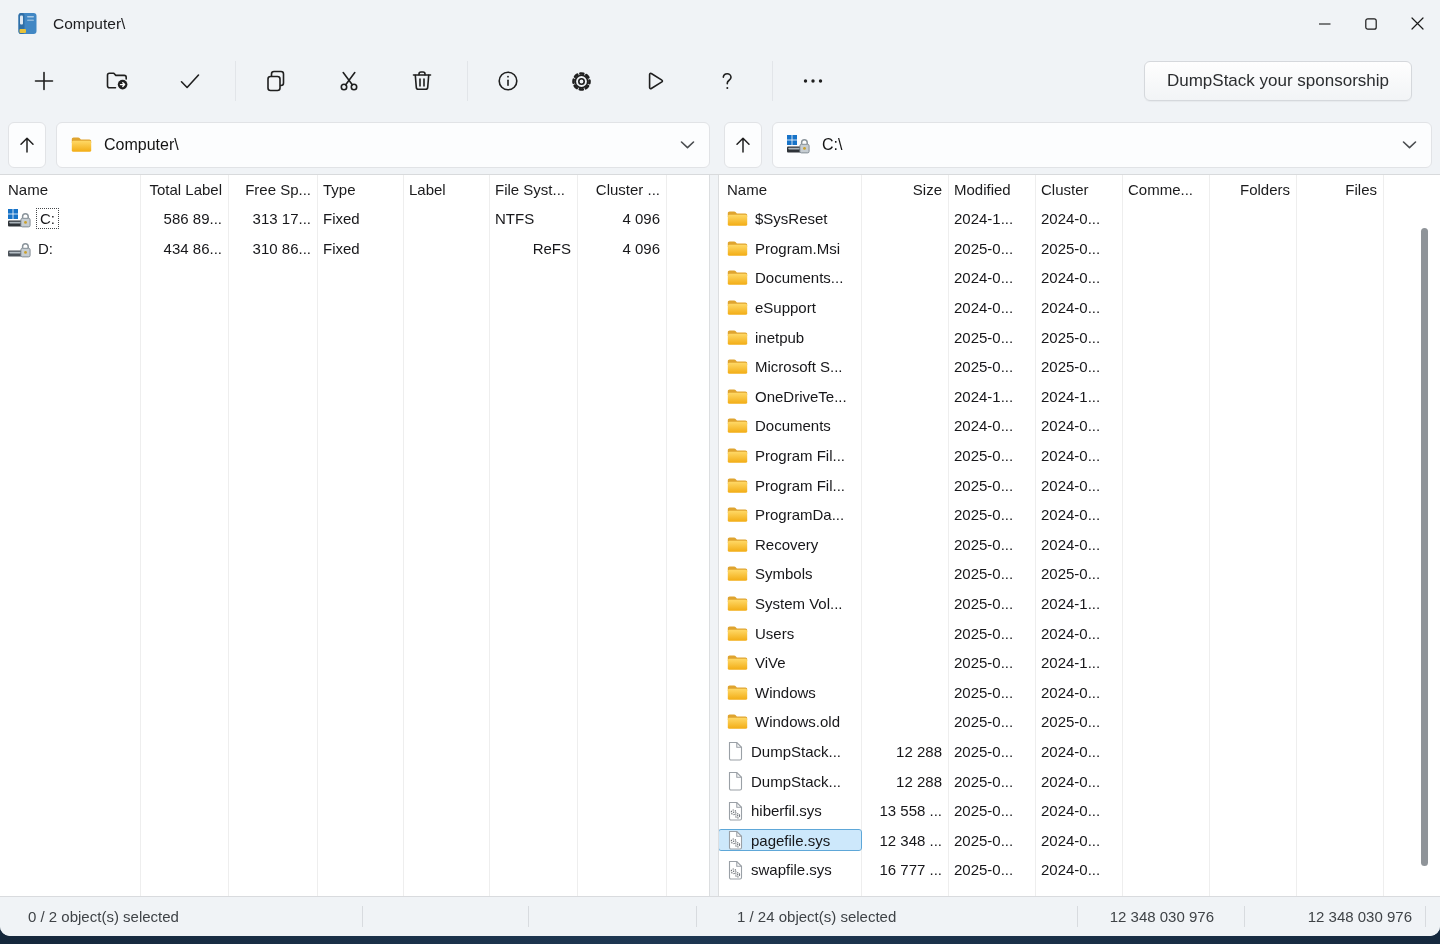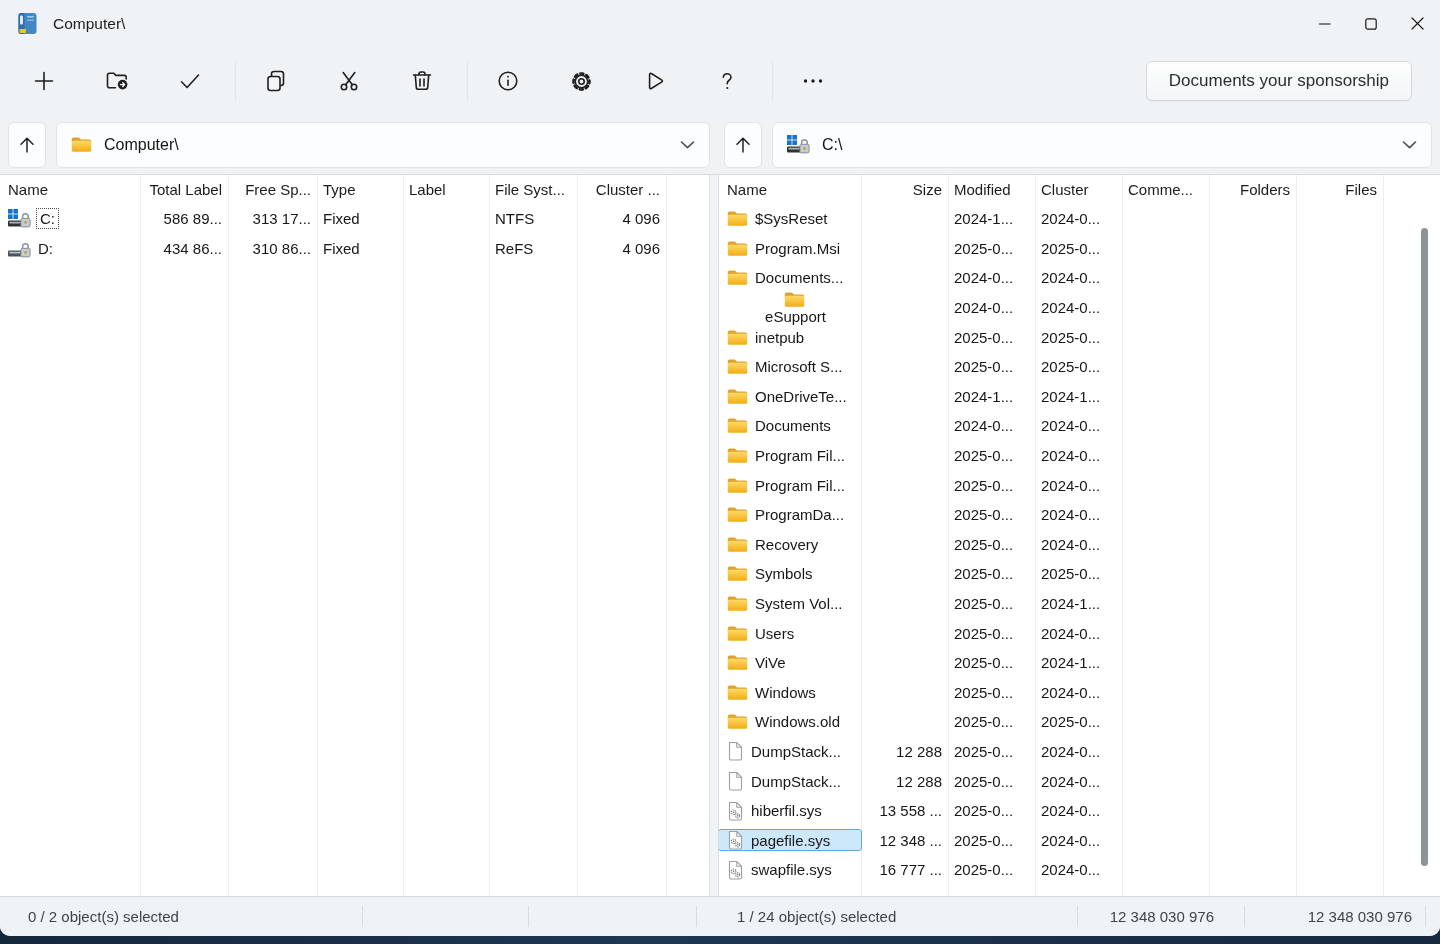--- a/index.html
+++ b/index.html
@@ -210,21 +210,21 @@
             <svg width="26" height="26" viewBox="0 0 26 26">
               <g fill="#1f1f1f">
                 <circle cx="5.5" cy="13" r="1.7"></circle>
                 <circle cx="13" cy="13" r="1.7"></circle>
                 <circle cx="20.5" cy="13" r="1.7"></circle>
               </g>
             </svg>
           </span>
         </button>
       </span>
-    <button class="sponsor">Documents your sponsorship</button>
+    <button class="sponsor">DumpStack your sponsorship</button>
   </div>
 
   <div class="pathrow">
     <div class="pathside left">
       <div class="upbtn">
           <span style="display: flex;">
             <svg width="24" height="24" viewBox="0 0 26 26" fill="none" stroke="#1f1f1f" stroke-width="1.6" stroke-linecap="round" stroke-linejoin="round">
               <path d="M13 20.5V6M6.5 12.2L13 5.7l6.5 6.5"></path>
             </svg>
           </span>
@@ -340,21 +340,21 @@
                 <rect x="12.9" y="9.3" width="9.2" height="8.6" rx="1.5" fill="#c6cdd2" stroke="#7c868d" stroke-width=".9"></rect>
                 <circle cx="17.5" cy="13.4" r="1.4" fill="#caa02c"></circle>
               </svg>
             </span>
             <span class="ntext">D:</span>
           </div>
           <div class="cell ar" style="width: 88px;">434 86...</div>
           <div class="cell ar" style="width: 89px;">310 86...</div>
           <div class="cell al" style="width: 86px;">Fixed</div>
           <div class="cell al" style="width: 86px;"></div>
-          <div class="cell al" style="width: 88px;">ReFS</div>
+          <div class="cell al" style="width: 88px; text-align: right;">ReFS</div>
           <div class="cell ar" style="width: 89px;">4 096</div>
         </div>
         <div class="gridline" style="left: 140px;"></div>
         <div class="gridline" style="left: 228px;"></div>
         <div class="gridline" style="left: 317px;"></div>
         <div class="gridline" style="left: 403px;"></div>
         <div class="gridline" style="left: 489px;"></div>
         <div class="gridline" style="left: 577px;"></div>
         <div class="gridline" style="left: 666px;"></div>
       </div>
@@ -432,21 +432,21 @@
             <span class="ntext">Documents...</span>
           </div>
           <div class="cell ar" style="width: 87px;"></div>
           <div class="cell al" style="width: 87px;">2024-0...</div>
           <div class="cell al" style="width: 87px;">2024-0...</div>
           <div class="cell al" style="width: 87px;"></div>
           <div class="cell ar" style="width: 87px;"></div>
           <div class="cell ar" style="width: 87px;"></div>
         </div>
         <div class="row">
-          <div class="namecell" style="width: 142px; flex-direction: column;">
+          <div class="namecell" style="width: 142px;">
             <span class="fic" style="display: flex;">
               <svg width="21" height="17" viewBox="0 0 21 17">
                 <defs>
                   <linearGradient id="fg" x1="0" y1="0" x2="0" y2="1">
                     <stop offset="0" stop-color="#ffd967"></stop>
                     <stop offset="1" stop-color="#f2ac14"></stop>
                   </linearGradient>
                 </defs>
                 <path d="M.8 3.2c0-1 .8-1.8 1.8-1.8h4.7c.5 0 .9.2 1.2.5l1.4 1.5h8.5c1 0 1.8.8 1.8 1.8v1.2H.8z" fill="#dfa42f"></path>
                 <rect x=".8" y="4.7" width="19.4" height="11.1" rx="1.6" fill="url(#fg)"></rect>

